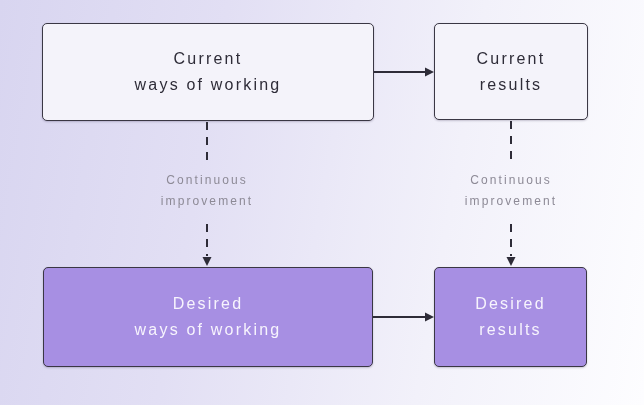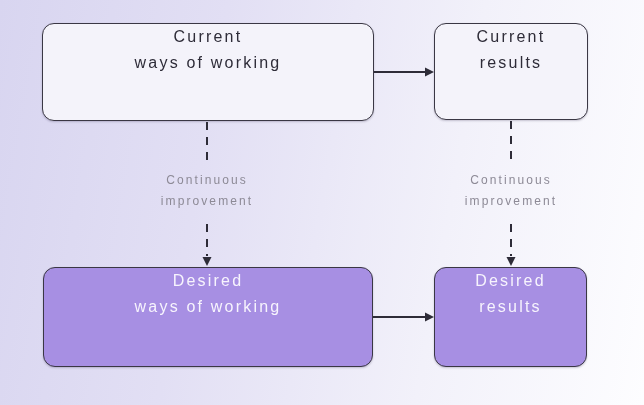--- a/index.html
+++ b/index.html
@@ -22,23 +22,24 @@
     background:linear-gradient(100deg,
       var(--background-start) 0%,
       #e2dff4 32%,
       #f2f1fa 68%,
       var(--background-end) 100%);
   }
   .box{
     position:absolute;
     box-sizing:border-box;
     border:1.6px solid var(--box-border);
-    border-radius:12px;
+    border-radius:5px;
     display:flex;
     flex-direction:column;
+    justify-content:center;
     align-items:center;
     text-align:center;
     font-size:16px;
     letter-spacing:2.2px;
     line-height:26px;
     box-shadow:0 1px 2px rgba(30,25,60,0.22);
   }
   .box.light{
     background:var(--light-box-fill);
     color:var(--dark-text);

